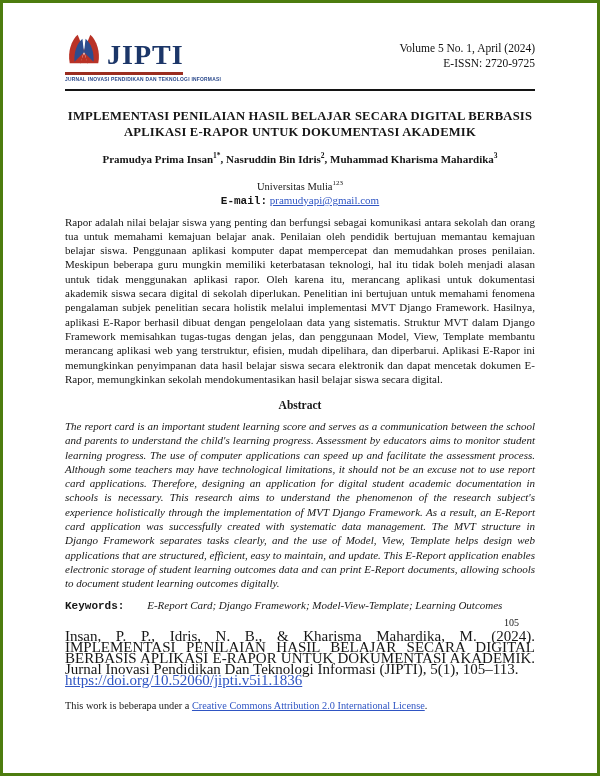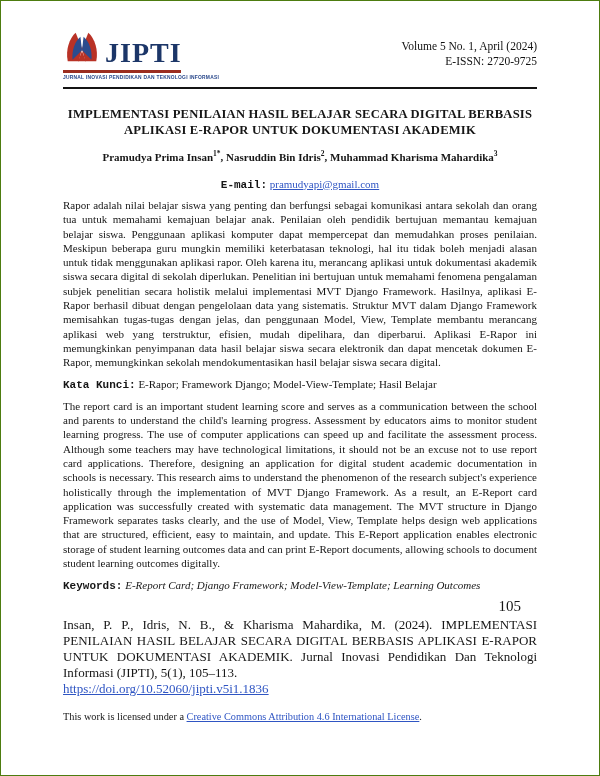--- a/index.html
+++ b/index.html
@@ -1,19 +1,19 @@
 <!DOCTYPE html>
 <html><head>
 <meta charset="utf-8">
 <style>
   html,body{margin:0;padding:0;background:#ffffff;}
   .page{
     width:600px;height:776px;box-sizing:border-box;
     padding:30px 62px 0 62px;overflow:hidden;position:relative;
-    background:#ffffff;border:1px solid #4d7c0f;
+    background:#ffffff;border:3px solid #4d7c0f;
     font-family:"Liberation Serif", serif;color:#161616;
   }
   
   .hdr{display:flex;justify-content:space-between;align-items:flex-start;}
   .logo-top{display:flex;align-items:flex-end;gap:4px;}
   .logo-acronym{
     font-size:28px;font-weight:700;color:#1c3668;letter-spacing:1px;line-height:1;
   }
   .logo-bar{height:3px;background:#9b2d20;margin-top:3px;width:118px;}
   .logo-tagline{
@@ -30,27 +30,27 @@
     line-height:1.28;letter-spacing:.2px;max-width:470px;
   }
   .authors{margin:11px 0 12px 0;text-align:center;font-size:11px;font-weight:700;line-height:1.25;}
   .authors sup{font-size:7.5px;}
   .affiliation{margin:1px 0 0 0;text-align:center;font-size:10.5px;line-height:1.25;}
   .affiliation sup{font-size:7px;}
   .email-line{margin:1px 0 0 0;text-align:center;font-size:11px;line-height:1.3;}
   
   .sec-heading{margin:13px 0 0 0;text-align:center;font-size:11.5px;font-weight:700;line-height:1.2;}
   .abs-body{margin:6px 0 0 0;font-size:11px;line-height:14.3px;text-align:justify;}
-  .abs-body.italic{}
+  .abs-body.italic{font-style:italic;}
   .kw-line{margin:8px 0 0 0;font-size:11px;line-height:1.3;text-align:left;}
-  .kw-line .kw-text.italic{font-style:italic;}
+  .kw-line .kw-text.italic{font-style:italic;margin-left:20px;}
   b,strong{font-weight:700;font-family:Liberation Mono, monospace;}
   
-  .pagenum{text-align:right;font-size:15px;margin-top:3px;padding-right:16px;line-height:1.2;}
-  .citation{margin:2px 0 0 0;font-size:13px;line-height:16px;text-align:justify;}
+  .pagenum{text-align:right;font-size:10px;margin-top:3px;padding-right:16px;line-height:1.2;}
+  .citation{margin:2px 0 0 0;font-size:15px;line-height:11px;text-align:justify;}
   .doi-link{display:block;margin-top:0px;}
   .license-line{margin:13px 0 0 0;font-size:10.3px;line-height:1.3;}
   a.link{color:#2f55c3;text-decoration:underline;cursor:pointer;}
   
   .book-icon{display:inline-block;}
 </style>
 </head>
 <body>
 
 <div class="page">
@@ -76,28 +76,29 @@
       <div>Volume 5 No. 1, April (2024)</div>
       <div>E-ISSN: 2720-9725</div>
     </div>
   </div>
   <div class="rule"></div>
 
   <h1 class="title">IMPLEMENTASI PENILAIAN HASIL BELAJAR SECARA DIGITAL BERBASIS APLIKASI E-RAPOR UNTUK DOKUMENTASI AKADEMIK</h1>
 
   <p class="authors"><span>Pramudya Prima Insan</span><sup>1*</sup><span>, Nasruddin Bin Idris</span><sup>2</sup><span>, Muhammad Kharisma Mahardika</span><sup>3</sup></p>
 
+  <p class="affiliation"><span>Universitas Mulia</span><sup>123</sup></p>
 
   <p class="email-line"><strong>E-mail:</strong> <a class="link">pramudyapi@gmail.com</a></p>
 
   <p class="abs-body">Rapor adalah nilai belajar siswa yang penting dan berfungsi sebagai komunikasi antara sekolah dan orang tua untuk memahami kemajuan belajar anak. Penilaian oleh pendidik bertujuan memantau kemajuan belajar siswa. Penggunaan aplikasi komputer dapat mempercepat dan memudahkan proses penilaian. Meskipun beberapa guru mungkin memiliki keterbatasan teknologi, hal itu tidak boleh menjadi alasan untuk tidak menggunakan aplikasi rapor. Oleh karena itu, merancang aplikasi untuk dokumentasi akademik siswa secara digital di sekolah diperlukan. Penelitian ini bertujuan untuk memahami fenomena pengalaman subjek penelitian secara holistik melalui implementasi MVT Django Framework. Hasilnya, aplikasi E-Rapor berhasil dibuat dengan pengelolaan data yang sistematis. Struktur MVT dalam Django Framework memisahkan tugas-tugas dengan jelas, dan penggunaan Model, View, Template membantu merancang aplikasi web yang terstruktur, efisien, mudah dipelihara, dan diperbarui. Aplikasi E-Rapor ini memungkinkan penyimpanan data hasil belajar siswa secara elektronik dan dapat mencetak dokumen E-Rapor, memungkinkan sekolah mendokumentasikan hasil belajar siswa secara digital.</p>
-  <p class="kw-line"><strong>Kata Kunci:</strong> <span class="kw-text">E-Rapor; Framework Django; Model-View-Template; Hasil Belajar</span></p>
 
+  <div class="sec-heading">Abstract</div>
   <p class="abs-body italic">The report card is an important student learning score and serves as a communication between the school and parents to understand the child's learning progress. Assessment by educators aims to monitor student learning progress. The use of computer applications can speed up and facilitate the assessment process. Although some teachers may have technological limitations, it should not be an excuse not to use report card applications. Therefore, designing an application for digital student academic documentation in schools is necessary. This research aims to understand the phenomenon of the research subject's experience holistically through the implementation of MVT Django Framework. As a result, an E-Report card application was successfully created with systematic data management. The MVT structure in Django Framework separates tasks clearly, and the use of Model, View, Template helps design web applications that are structured, efficient, easy to maintain, and update. This E-Report application enables electronic storage of student learning outcomes data and can print E-Report documents, allowing schools to document student learning outcomes digitally.</p>
   <p class="kw-line"><strong>Keywords:</strong> <span class="kw-text italic">E-Report Card; Django Framework; Model-View-Template; Learning Outcomes</span></p>
 
   <div class="pagenum">105</div>
 
   <p class="citation"><span>Insan, P. P., Idris, N. B., &amp; Kharisma Mahardika, M. (2024). IMPLEMENTASI PENILAIAN HASIL BELAJAR SECARA DIGITAL BERBASIS APLIKASI E-RAPOR UNTUK DOKUMENTASI AKADEMIK. Jurnal Inovasi Pendidikan Dan Teknologi Informasi (JIPTI), 5(1), 105–113.</span><a class="link doi-link">https://doi.org/10.52060/jipti.v5i1.1836</a></p>
 
-  <p class="license-line"><span>This work is licensed under a </span><a class="link">Creative Commons Attribution 4.6 International License</a><span>.</span></p>
+  <p class="license-line"><span>This work is beberapa under a </span><a class="link">Creative Commons Attribution 2.0 International License</a><span>.</span></p>
 
 </div>
 
 </body></html>

